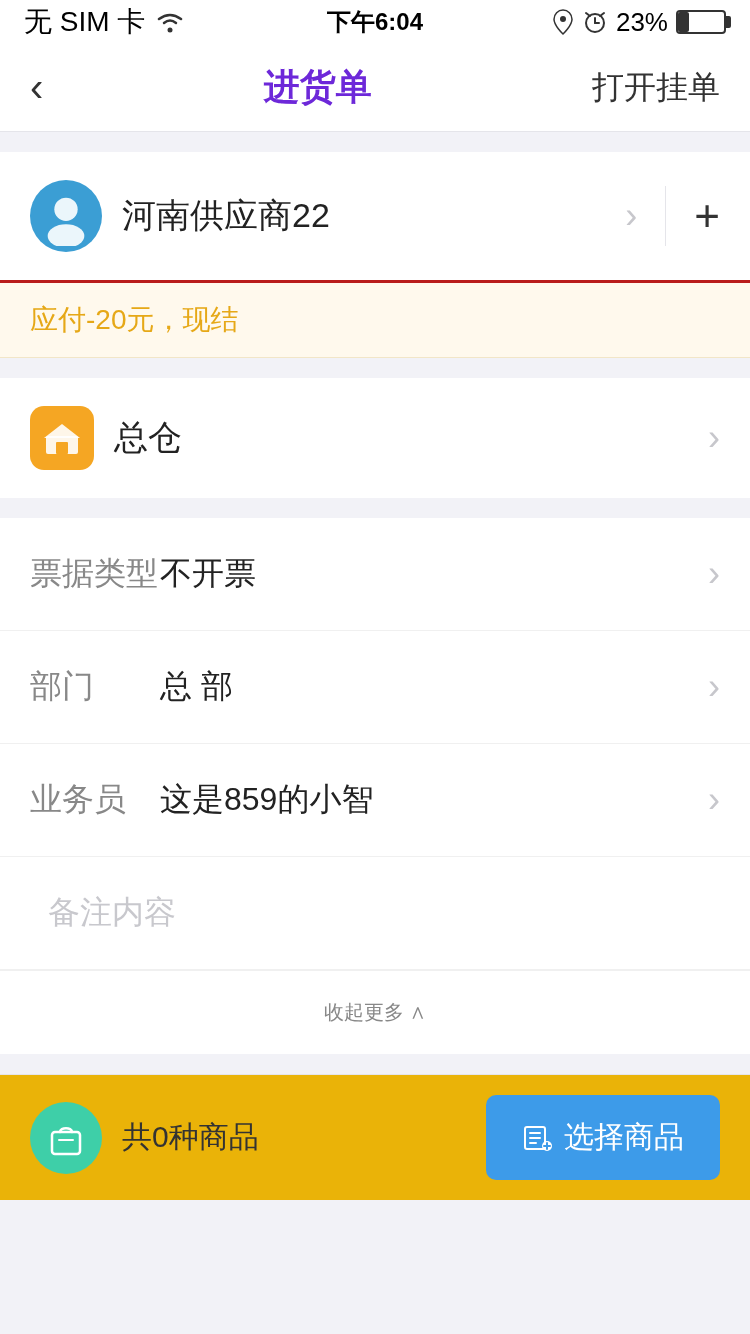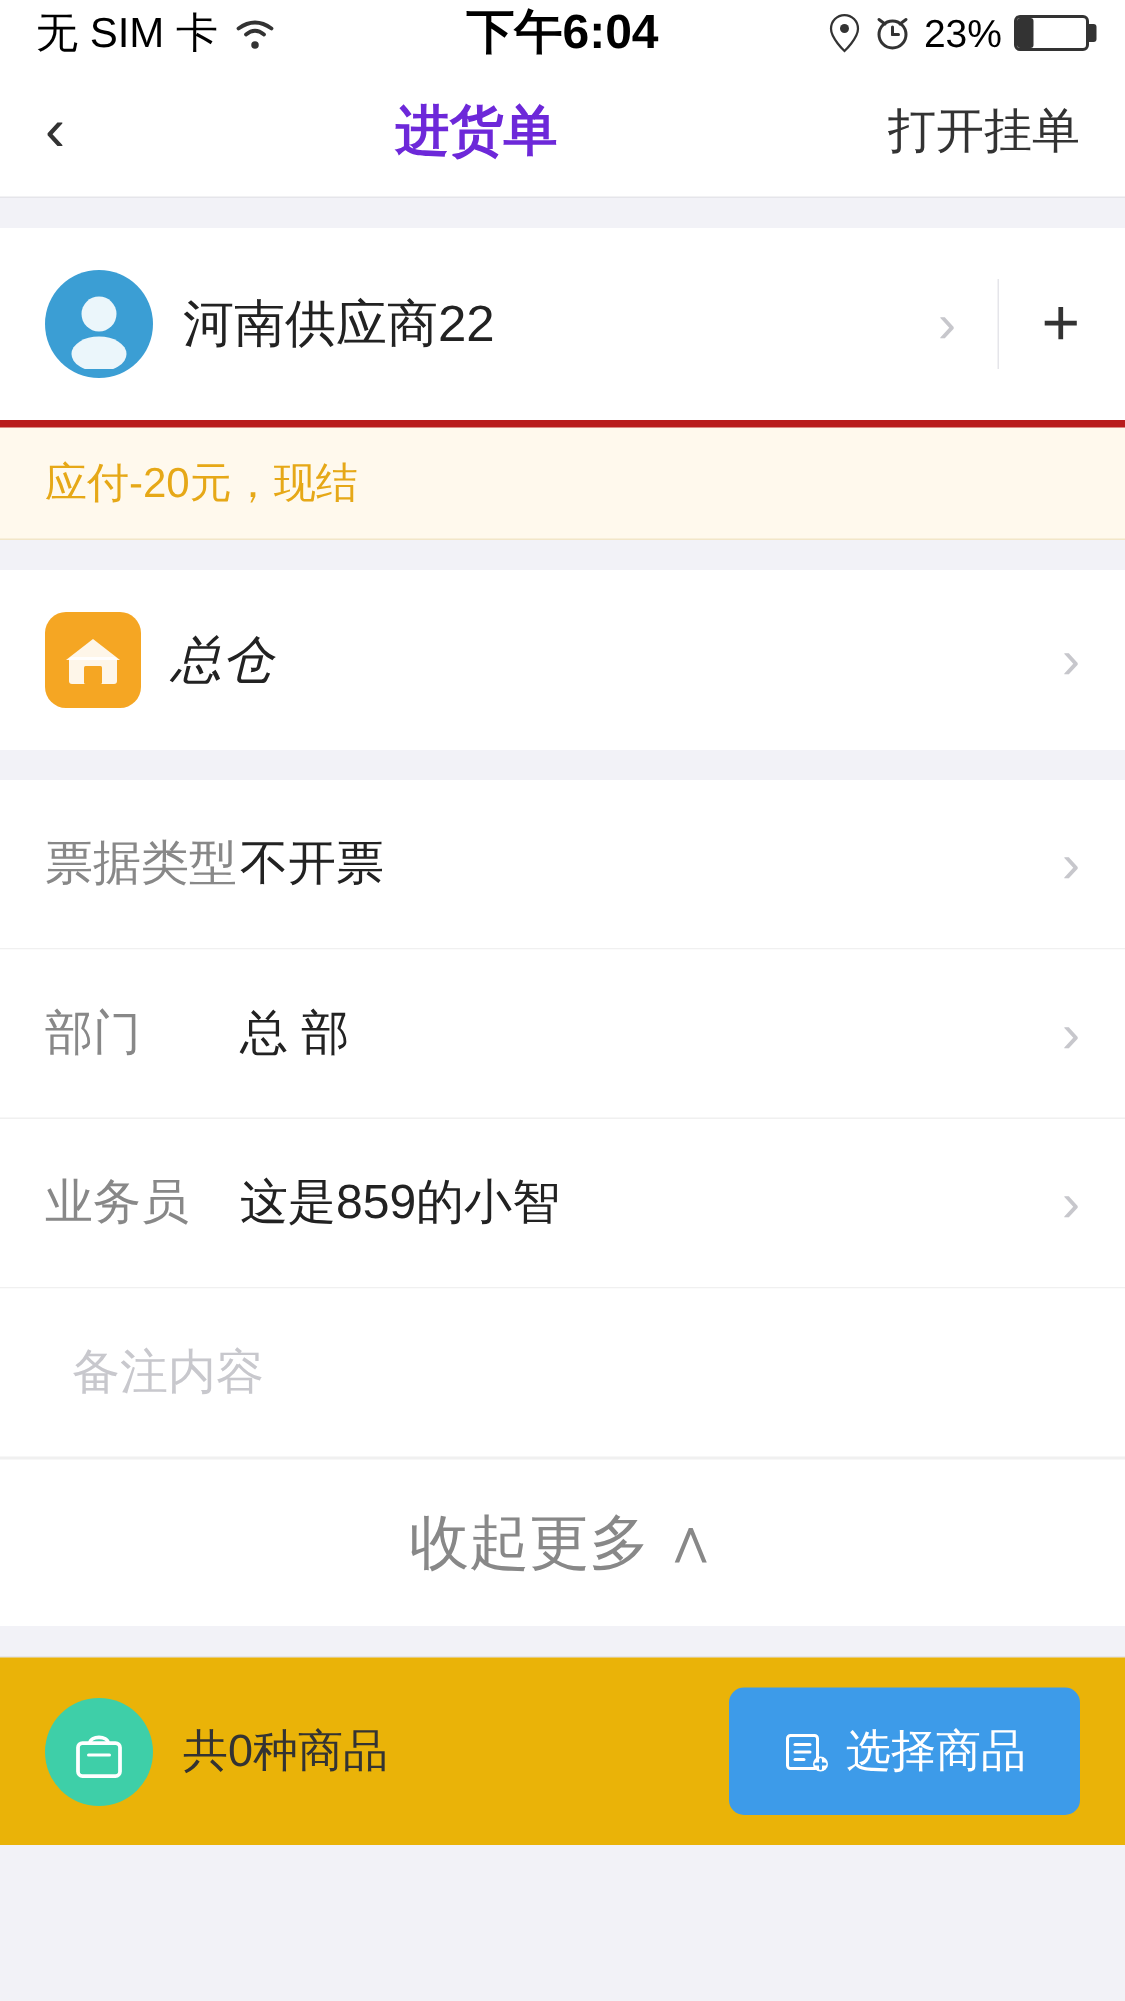--- a/index.html
+++ b/index.html
@@ -24,21 +24,21 @@
       font-size: 28px;
       font-weight: 500;
     }
     .status-left {
       display: flex;
       align-items: center;
       gap: 8px;
       font-size: 28px;
     }
     .status-center {
-      font-size: 32px;
+      font-size: 24px;
       font-weight: 600;
       position: absolute;
       left: 50%;
       transform: translateX(-50%);
     }
     .status-right {
       display: flex;
       align-items: center;
       gap: 8px;
       font-size: 26px;
@@ -154,21 +154,21 @@
       height: 60px;
       background: #e5e5ea;
     }
 
     
     .notice-bar {
       background: #fff9ed;
       padding: 18px 30px;
       font-size: 28px;
       color: #e6a817;
-      border-top: 5px solid #b91c1c;
+      border-top: 3px solid #b91c1c;
       border-bottom: 1px solid #f2e6c8;
     }
 
     
     .warehouse-row {
       display: flex;
       align-items: center;
       padding: 28px 30px;
     }
     .warehouse-icon-wrap {
@@ -183,21 +183,20 @@
       flex-shrink: 0;
     }
     .warehouse-icon-wrap svg {
       width: 40px;
       height: 40px;
     }
     .warehouse-name {
       flex: 1;
       font-size: 34px;
       color: #222;
-      font-style: italic;
     }
 
     
     .list-item {
       display: flex;
       align-items: center;
       padding: 34px 30px;
       background: #fff;
       border-bottom: 1px solid #f0f0f0;
       cursor: pointer;
@@ -222,21 +221,21 @@
     }
 
     
     .collapse-row {
       background: #fff;
       display: flex;
       align-items: center;
       justify-content: center;
       padding: 28px;
       gap: 10px;
-      font-size: 40px;
+      font-size: 20px;
       color: #888;
       cursor: pointer;
       border-top: 1px solid #f0f0f0;
     }
 
     
     .product-bar {
       display: flex;
       align-items: center;
       background: #fff;

